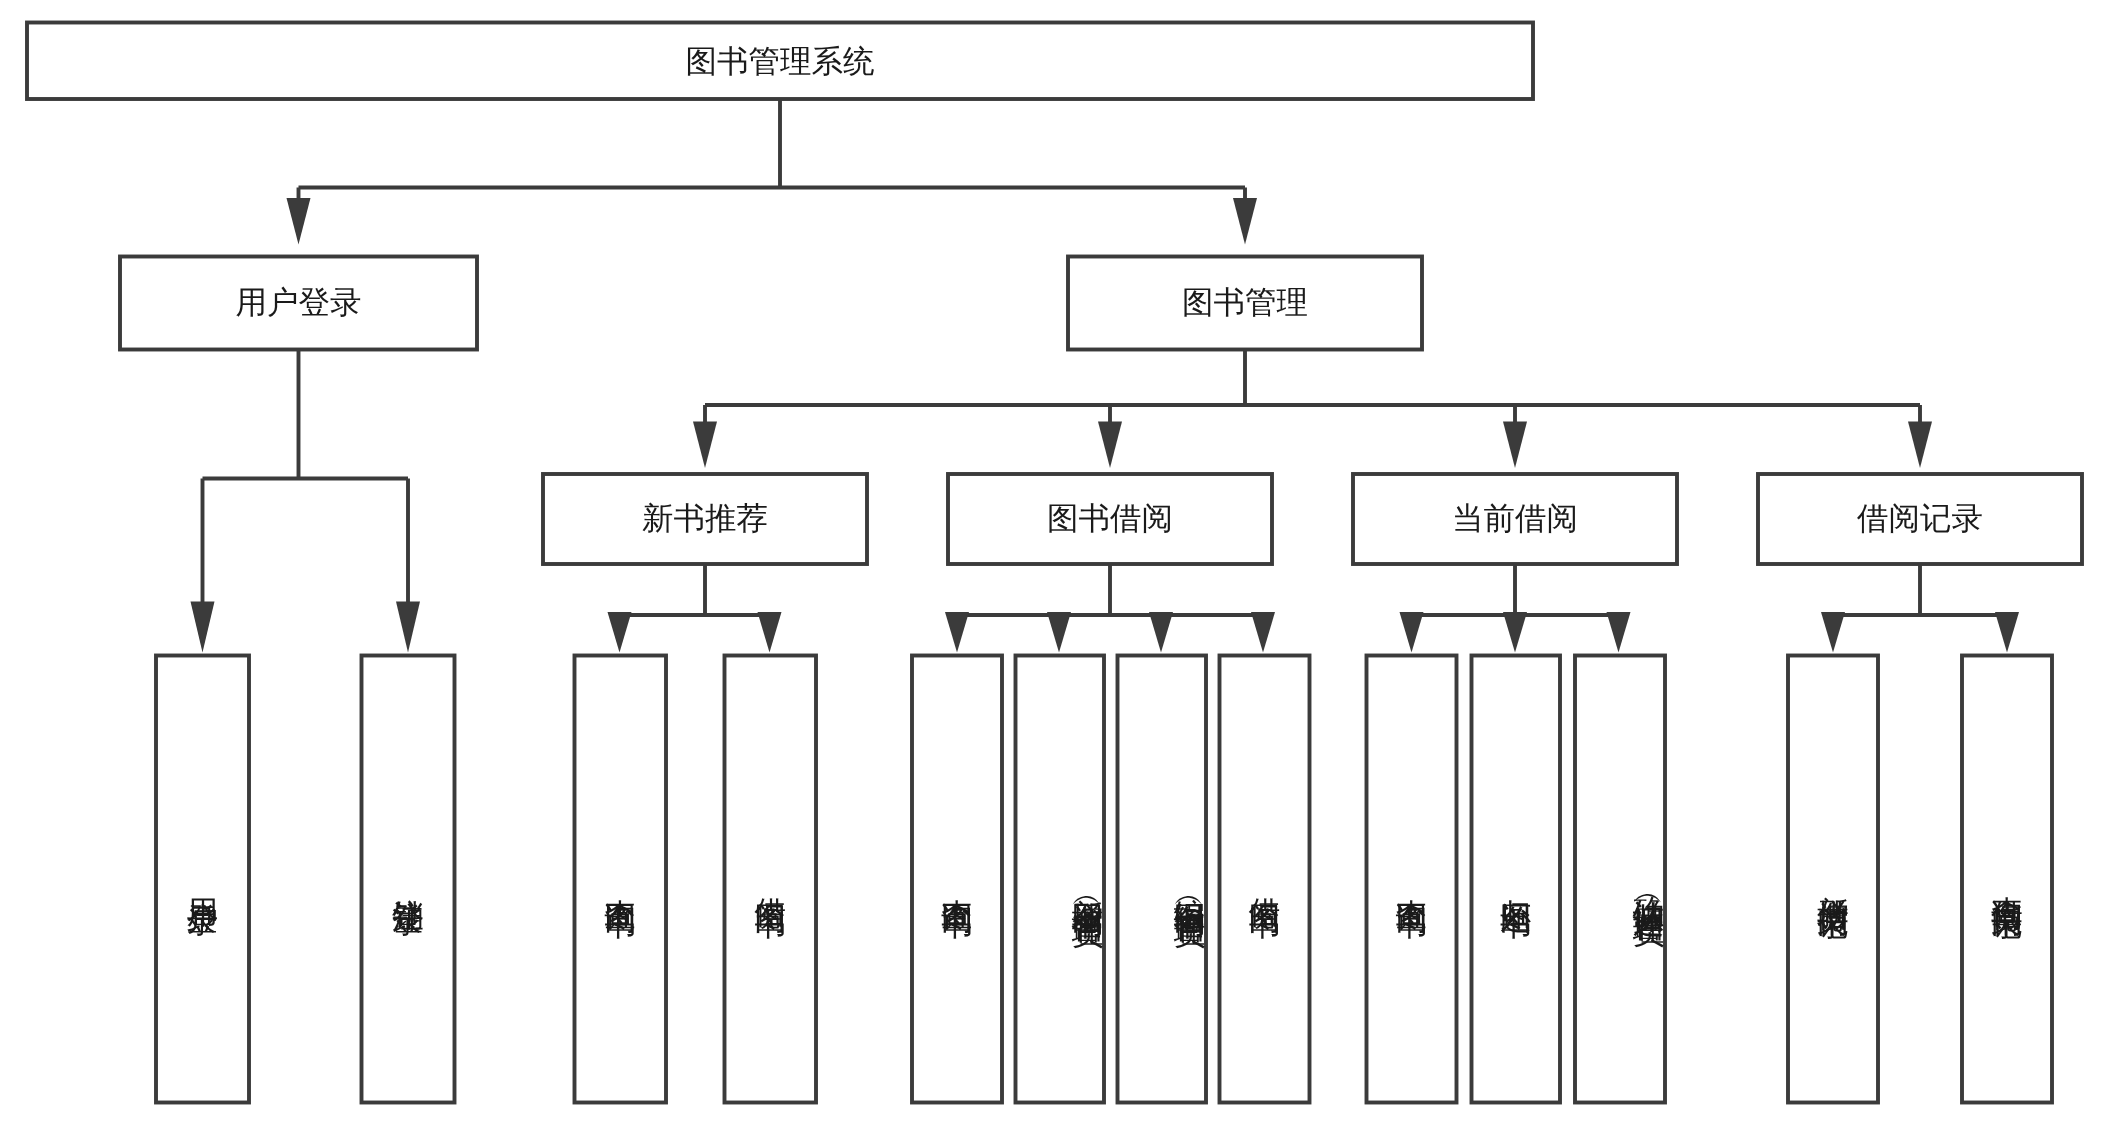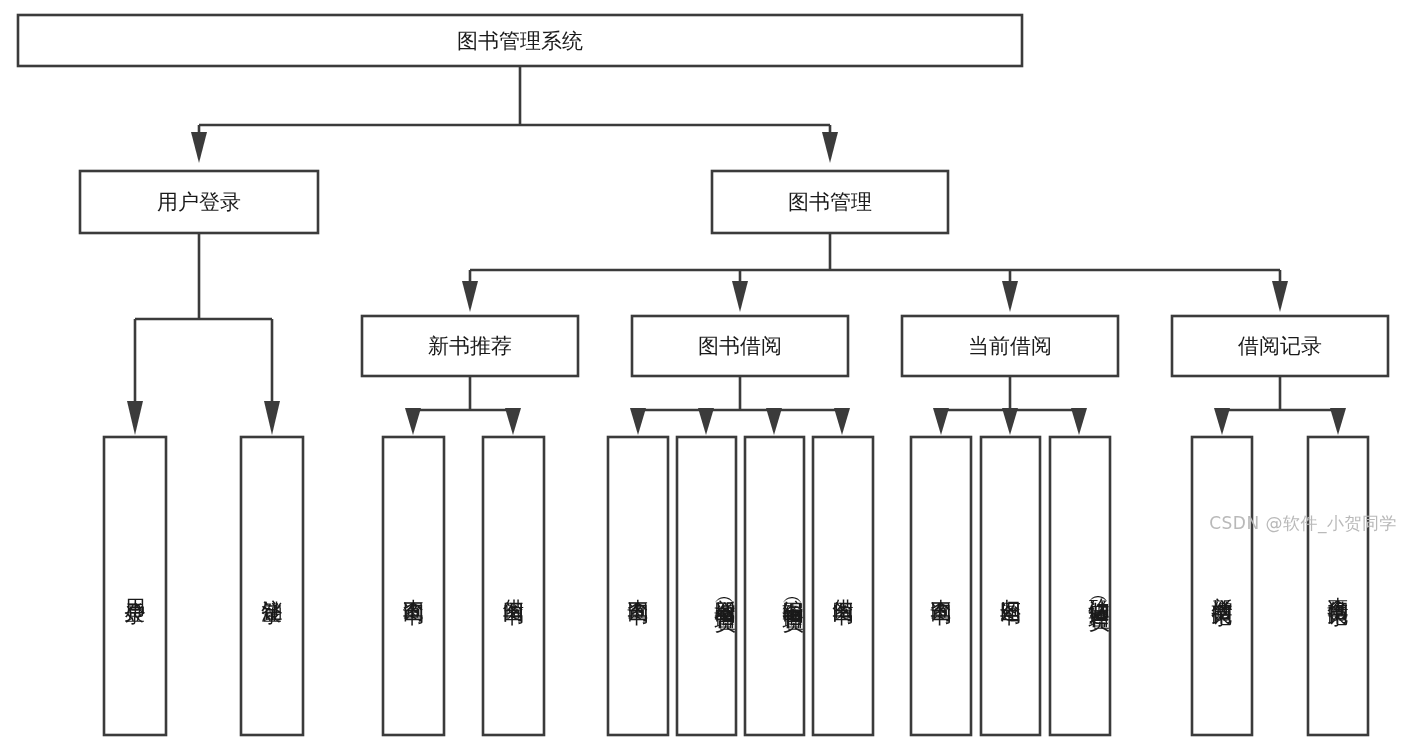--- a/index.html
+++ b/index.html
@@ -210,15 +210,14 @@
   <div class="vlabel" style="left:745px; top:437px; width:59px; height:298px; align-items:flex-start; padding-top:10px; box-sizing:border-box;">编辑图书（管理员）</div>
   <div class="vlabel" style="left:813px; top:437px; width:60px; height:298px;">借阅图书</div>
 
   <div class="vlabel" style="left:911px; top:437px; width:60px; height:298px;">查询图书</div>
   <div class="vlabel" style="left:981px; top:437px; width:59px; height:298px;">归还图书</div>
   <div class="vlabel" style="left:1050px; top:437px; width:60px; height:298px; align-items:flex-start; padding-top:8px; box-sizing:border-box;">确认归还（管理员）</div>
 
   <div class="vlabel" style="left:1192px; top:437px; width:60px; height:298px;">新增借阅记录</div>
   <div class="vlabel" style="left:1308px; top:437px; width:60px; height:298px;">查询借阅记录</div>
 
-  <div id="watermark">CSDN @软件_小贺同学</div>
 
 </div>
 
 </body></html>

